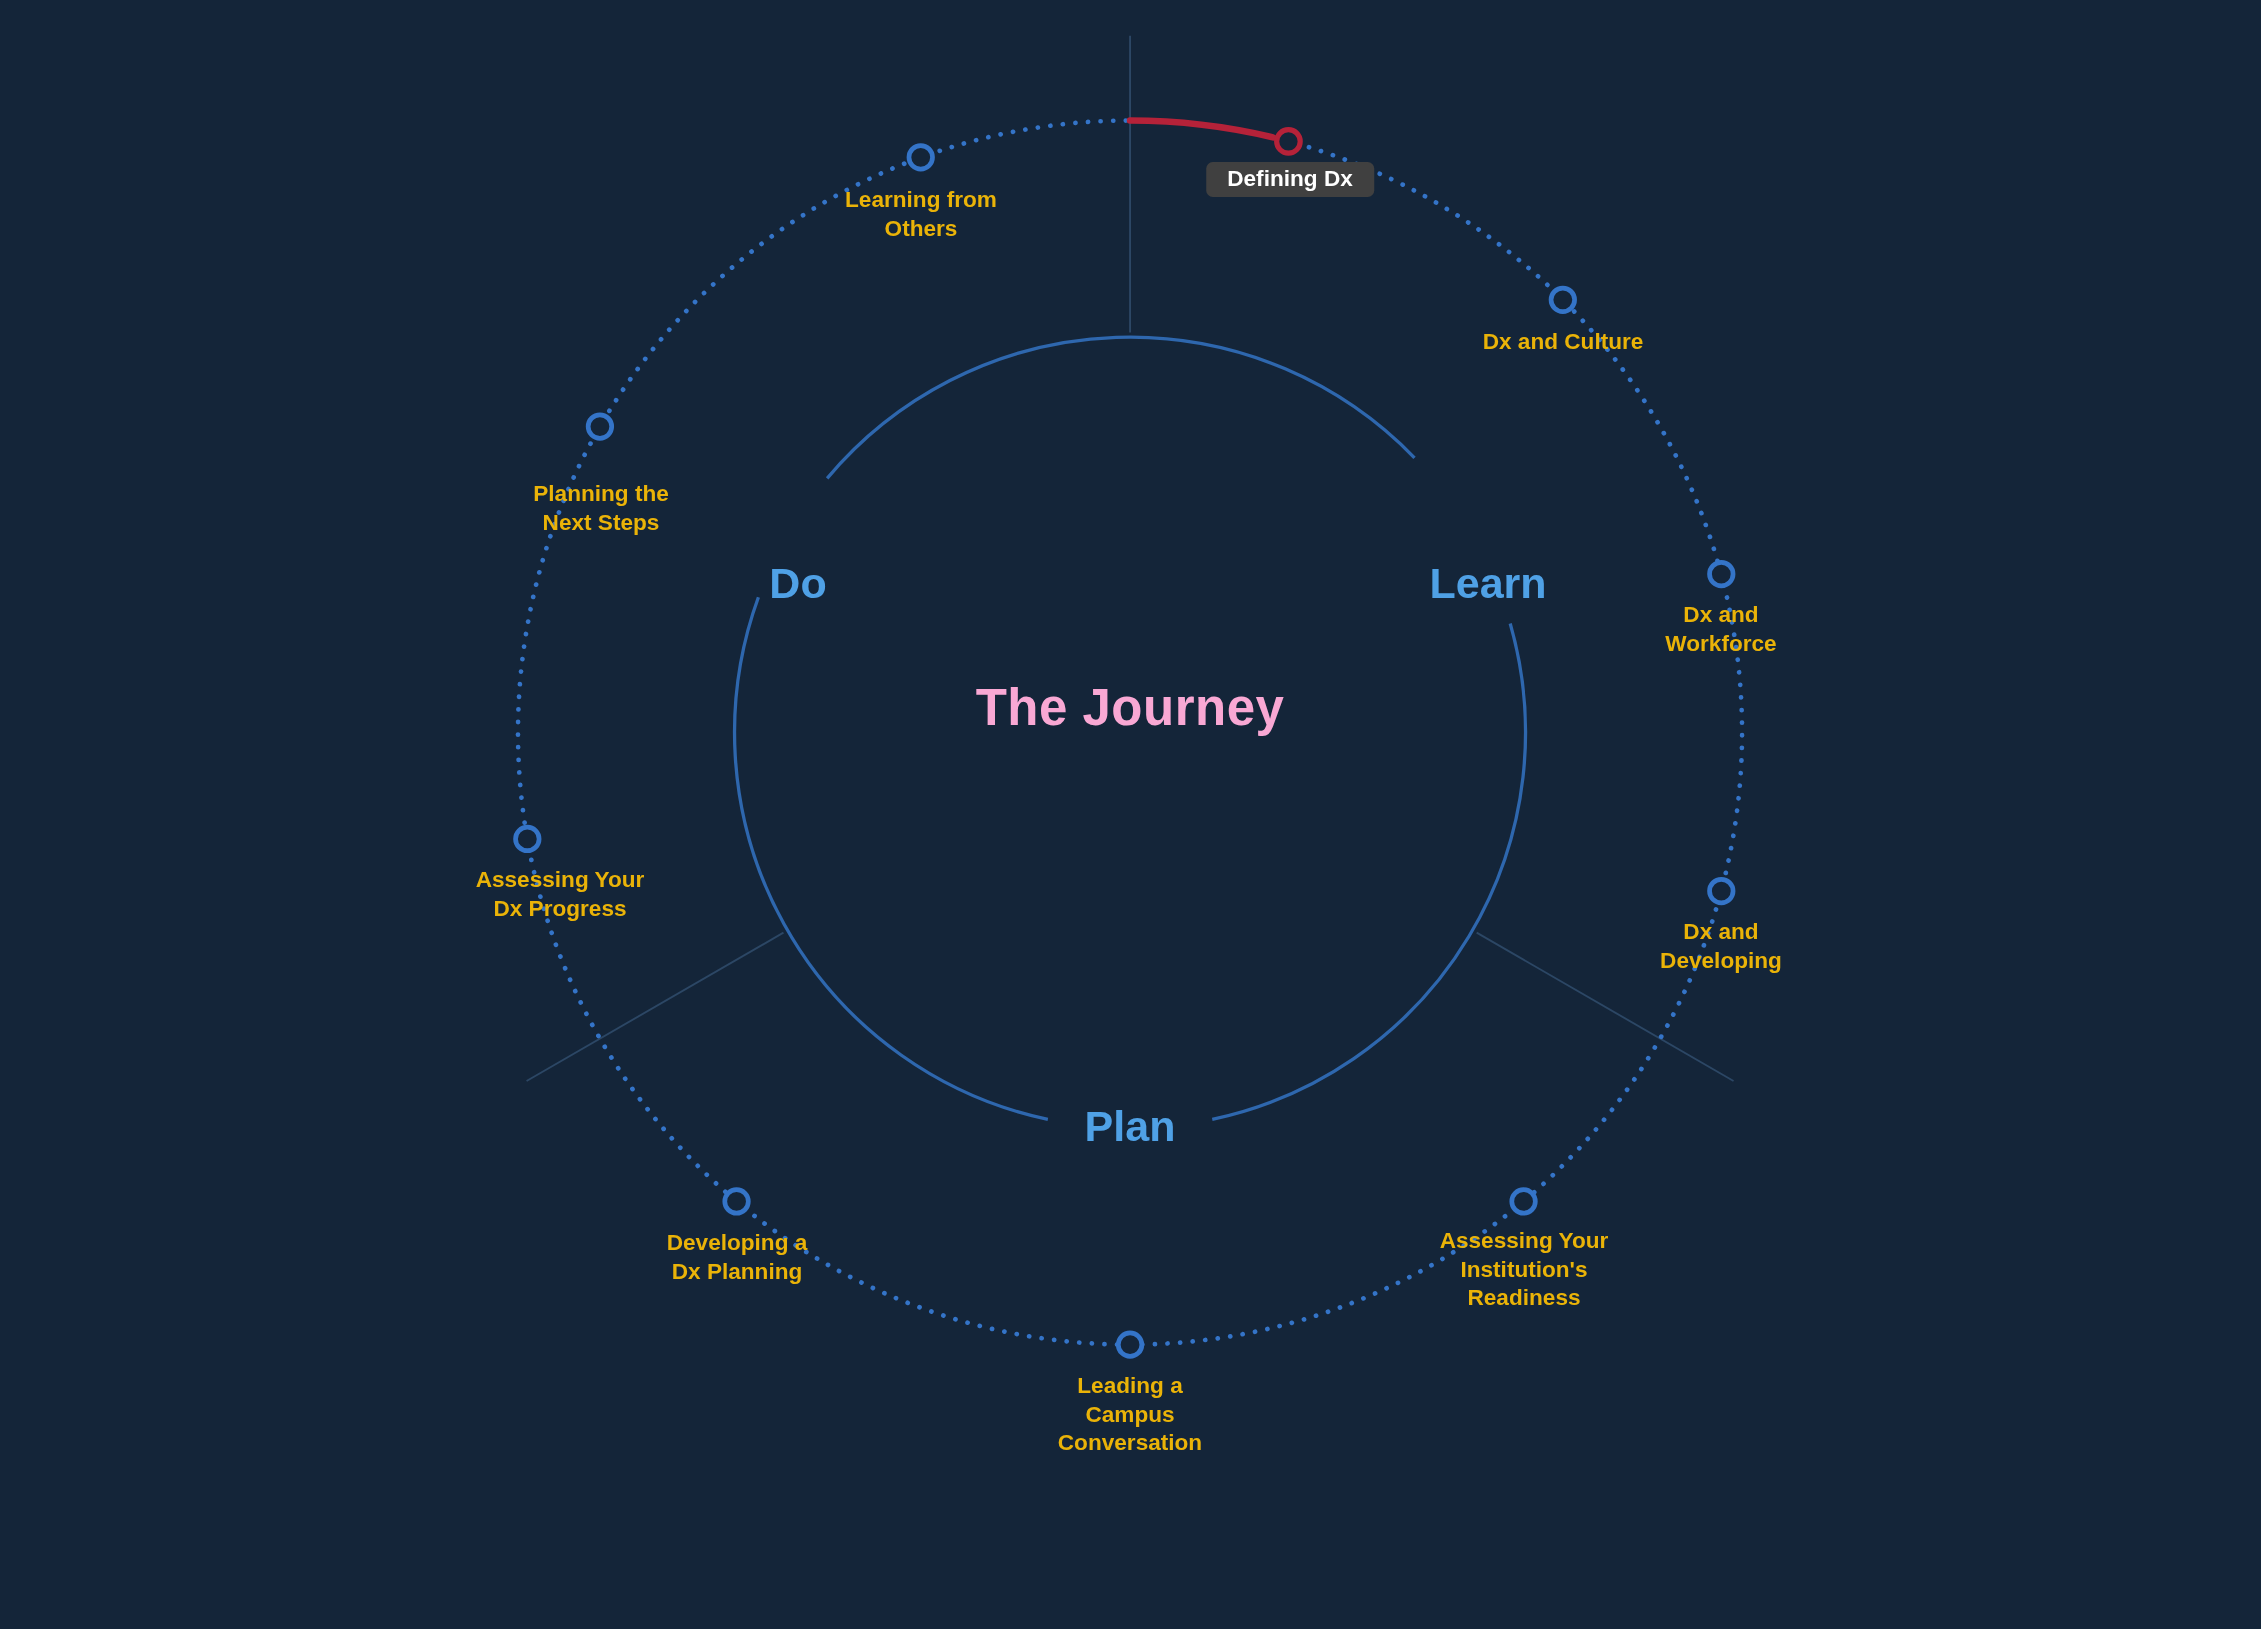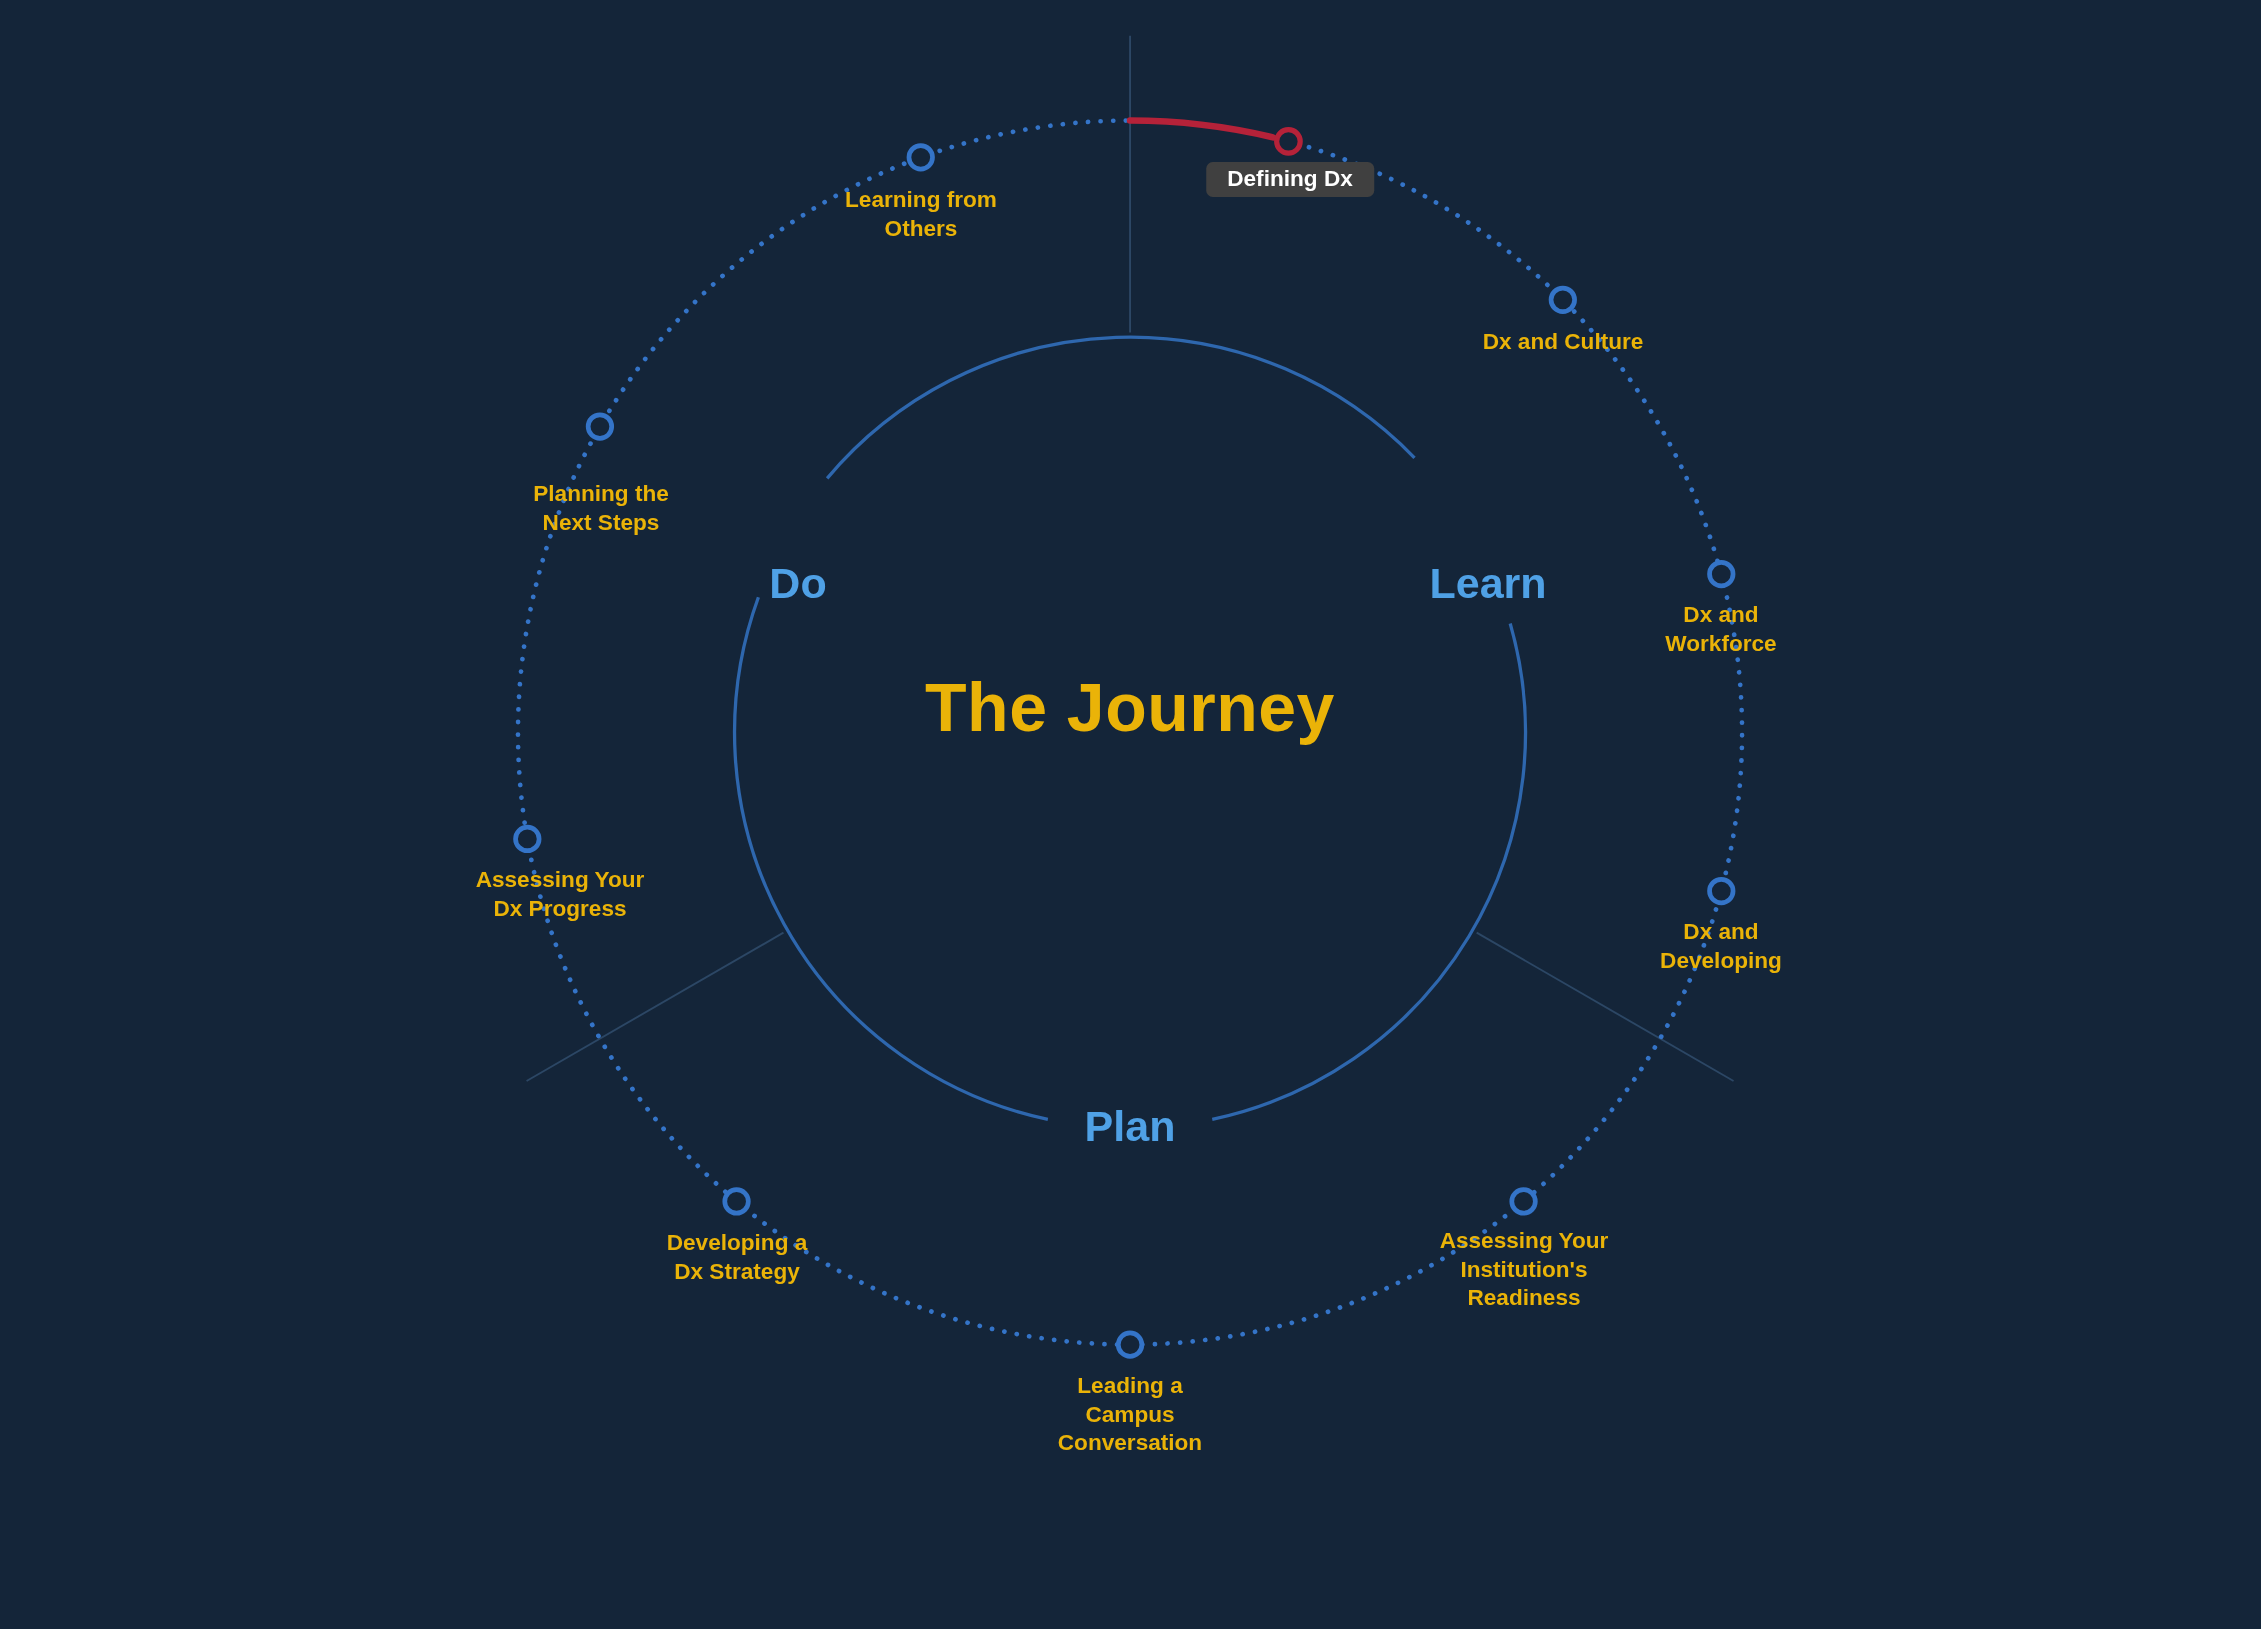--- a/index.html
+++ b/index.html
@@ -19,22 +19,22 @@
     position: absolute;
     left: 0; top: 0;
     width: 2262px;
     height: 1629px;
   }
   .center-title {
     position: absolute;
     left: 1130px;
     top: 707px;
     transform: translate(-50%, -50%);
-    color: #eab308;
-    font-size: 68px;
+    color: #f9a8d4;
+    font-size: 51px;
     font-weight: 700;
     letter-spacing: 0.5px;
     white-space: nowrap;
   }
   .section-label {
     position: absolute;
     transform: translate(-50%, -50%);
     color: #4FA1E6;
     font-size: 43px;
     font-weight: 700;
@@ -108,19 +108,19 @@
   <div class="section-label" style="left:1130px; top:1083px;">Plan</div>
   <div class="section-label" style="left:798px; top:540px;">Do</div>
 
   <div class="active-badge">Defining Dx</div>
 
   <div class="step-label" style="left:1563px; top:328px; width:207px;">Dx and Culture</div>
   <div class="step-label" style="left:1721px; top:601px; width:141px;">Dx and Workforce</div>
   <div class="step-label" style="left:1721px; top:918px; width:141px;">Dx and Developing</div>
   <div class="step-label" style="left:1524px; top:1227px; width:188px;">Assessing Your Institution's Readiness</div>
   <div class="step-label" style="left:1130px; top:1372px; width:169px;">Leading a Campus Conversation</div>
-  <div class="step-label" style="left:737px; top:1229px; width:169px;">Developing a Dx Strategy</div>
+  <div class="step-label" style="left:737px; top:1229px; width:169px;">Developing a Dx Planning</div>
   <div class="step-label" style="left:560px; top:866px; width:188px;">Assessing Your Dx Progress</div>
   <div class="step-label" style="left:601px; top:480px; width:174px;">Planning the Next Steps</div>
   <div class="step-label" style="left:921px; top:186px; width:184px;">Learning from Others</div>
 
 </div>
 
 
 </body></html>

